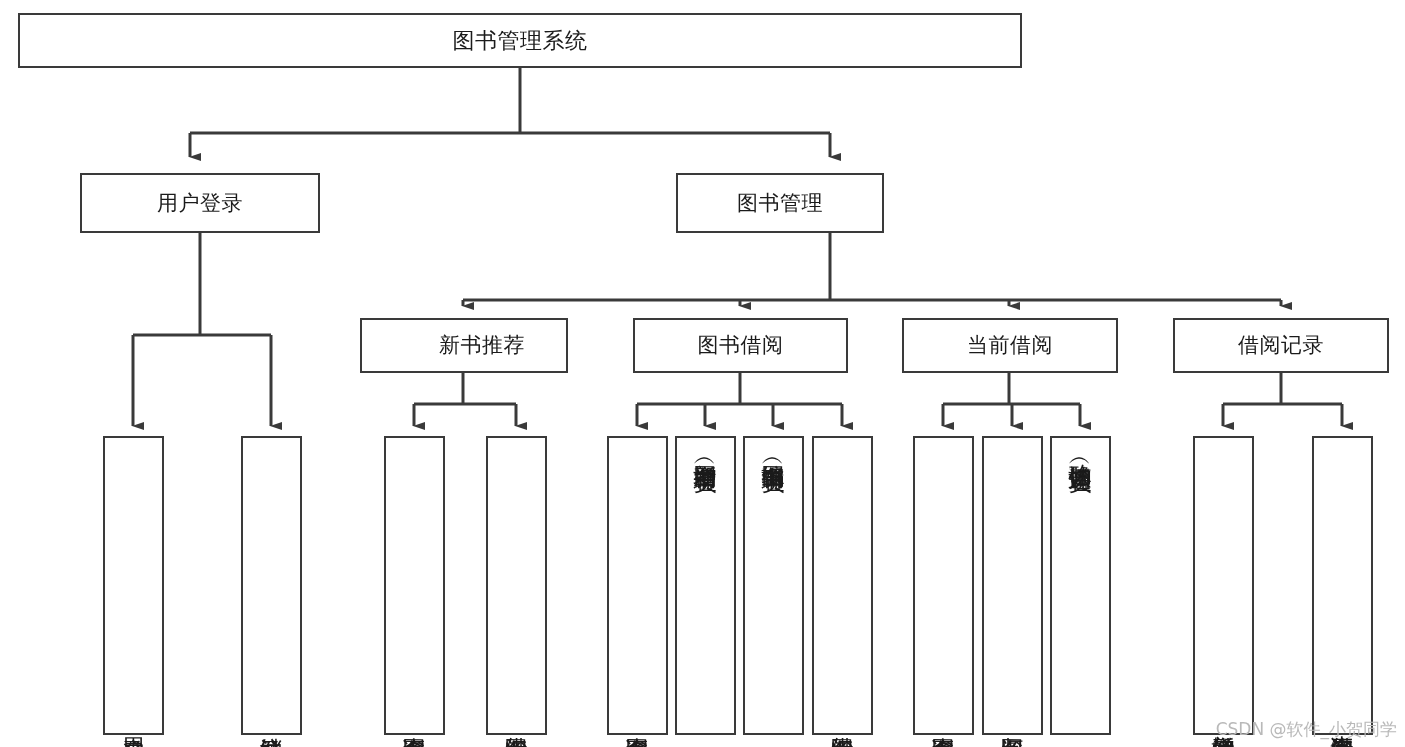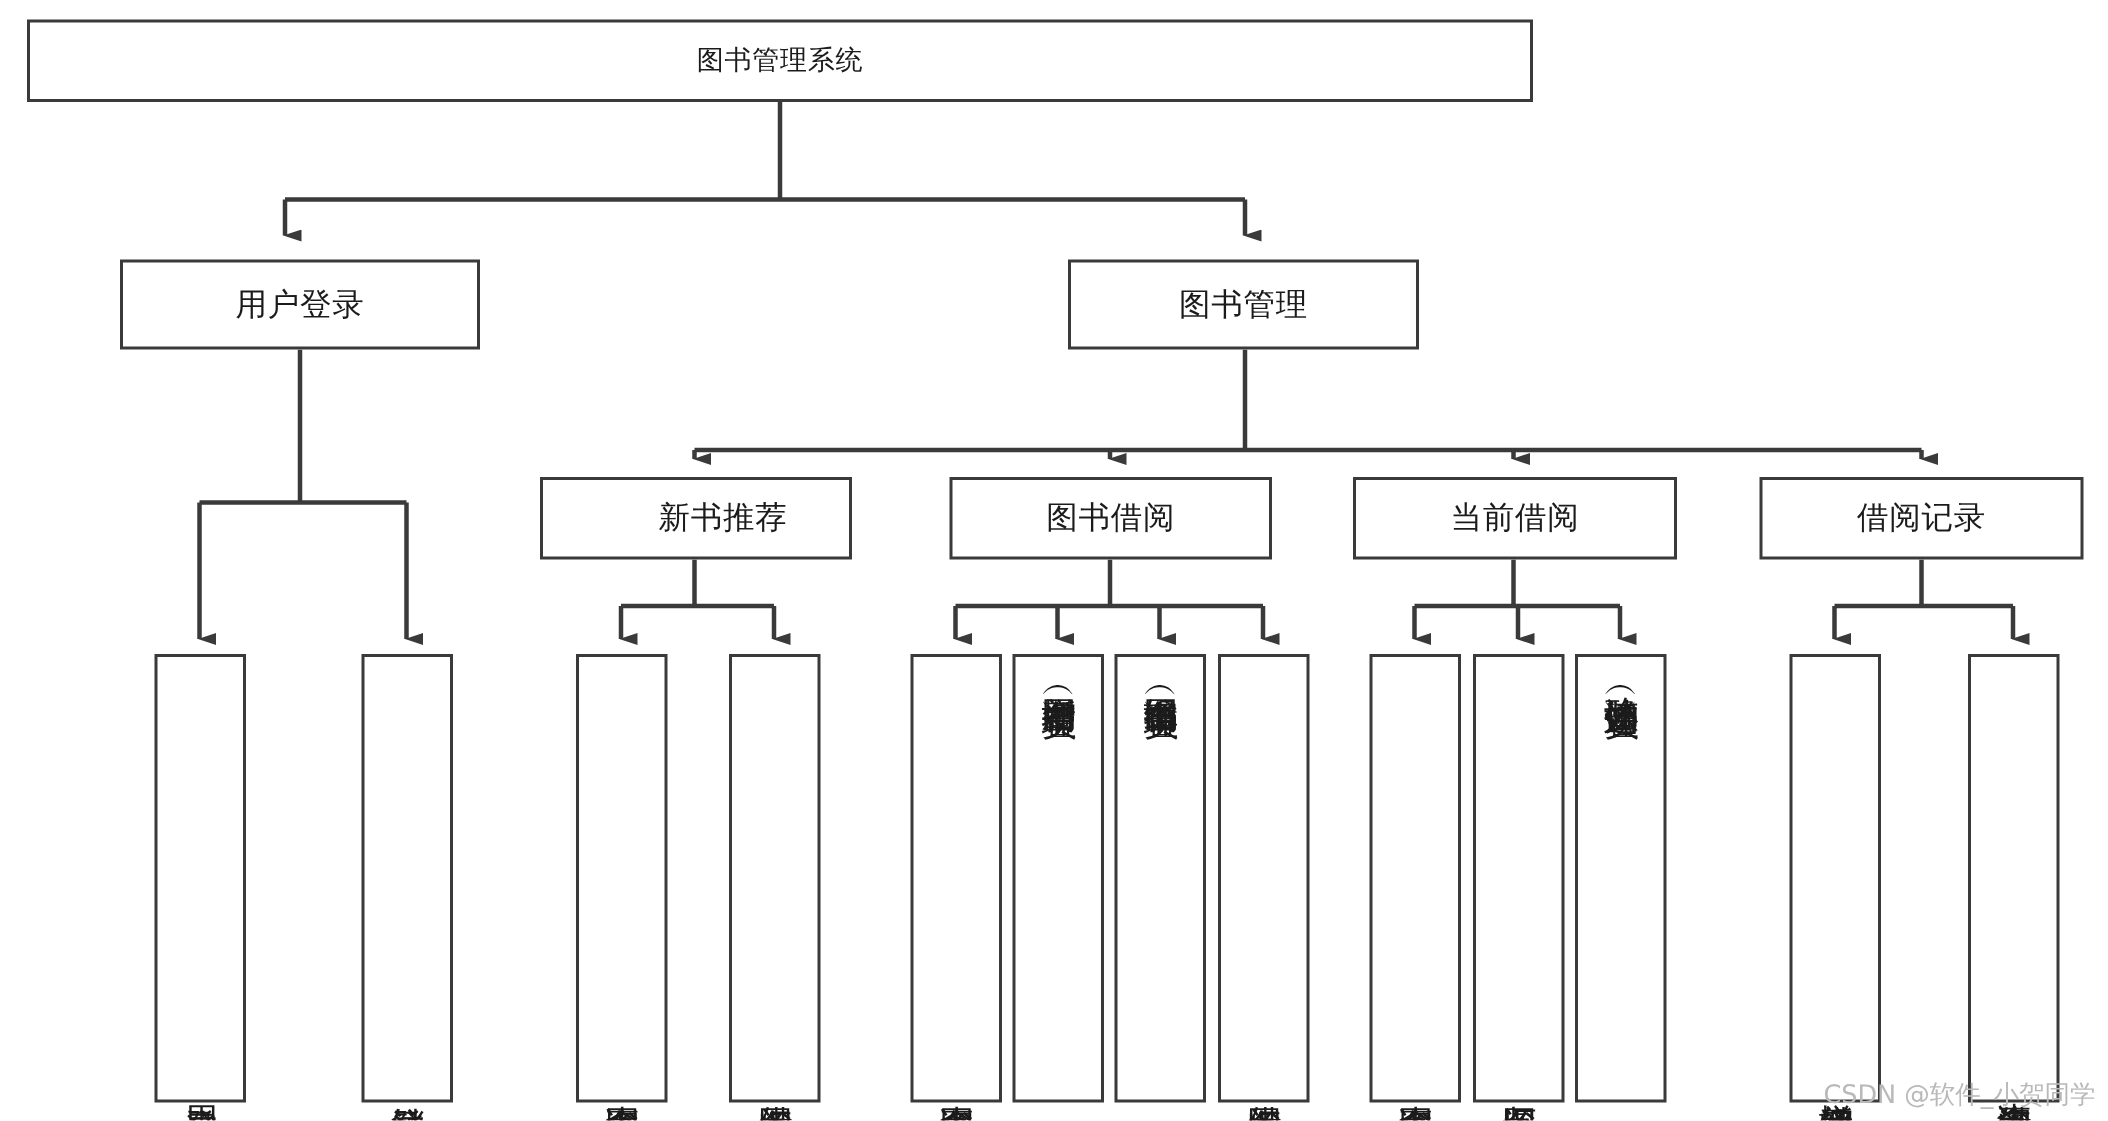--- a/index.html
+++ b/index.html
@@ -39,21 +39,21 @@
     text-align: center;
     line-height: 1.0;
     white-space: nowrap;
   }
   
   .node.horiz .label {
     font-size: 21px;
     letter-spacing: 0.5px;
   }
   .node.root .label {
-    font-size: 18px;
+    font-size: 22px;
   }
   
   .node.vert {
     align-items: flex-end;
     justify-content: center;
     padding-bottom: 10px;
   }
   .node.vert.toptext {
     align-items: flex-start;
     padding-bottom: 0;
@@ -133,21 +133,21 @@
     </g>
   </svg>
 
   <div class="node horiz root" style="left:18px; top:13px; width:1004px; height:55px;">
     <span class="label">图书管理系统</span>
   </div>
 
   <div class="node horiz" style="left:80px; top:173px; width:240px; height:60px;">
     <span class="label">用户登录</span>
   </div>
-  <div class="node horiz" style="left:712px; top:173px; width:234px; height:60px;font-family:Liberation Serif, serif;">
+  <div class="node horiz" style="left:676px; top:173px; width:208px; height:60px;font-family:Liberation Serif, serif;">
     <span class="label">图书管理</span>
   </div>
 
   <div class="node horiz" style="left:360px; top:318px; width:208px; height:55px;padding-left:36px;">
     <span class="label">新书推荐</span>
   </div>
   <div class="node horiz" style="left:633px; top:318px; width:215px; height:55px;">
     <span class="label">图书借阅</span>
   </div>
   <div class="node horiz" style="left:1173px; top:318px; width:216px; height:55px;">

